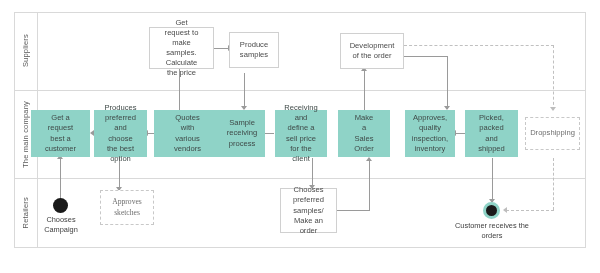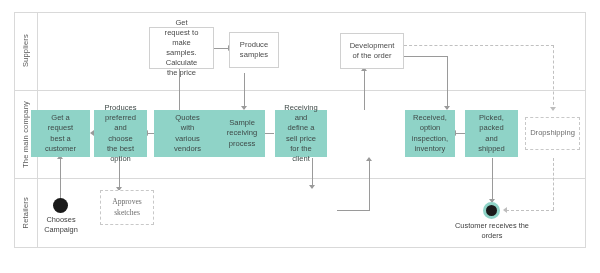--- a/index.html
+++ b/index.html
@@ -148,41 +148,47 @@
   </div>
 
   <div class="task teal" style="left:275px;top:110px;width:52px;height:47px;">
     <span>Receiving and define a sell price for the client</span>
   </div>
 
   <div class="task teal" style="left:219px;top:110px;width:46px;height:47px;">
     <span>Sample receiving process</span>
   </div>
 
+  <div class="task teal" style="left:338px;top:110px;width:52px;height:47px;">
+    <span>Make a Sales Order</span>
+  </div>
 
   <div class="task teal" style="left:405px;top:110px;width:50px;height:47px;">
-    <span>Received, option inspection, inventory</span>
+    <span>Approves, quality inspection, inventory</span>
   </div>
 
   <div class="task teal" style="left:465px;top:110px;width:53px;height:47px;">
     <span>Picked, packed and shipped</span>
   </div>
 
   <div class="task dashed" style="left:525px;top:117px;width:55px;height:33px;">
     <span>Dropshipping</span>
   </div>
 
   <div class="event start" style="left:53px;top:198px;width:15px;height:15px;"></div>
   <div class="event-label" style="left:30px;top:215px;width:62px;">
     <span>Chooses Campaign</span>
   </div>
 
   <div class="task dashed" style="left:100px;top:190px;width:54px;height:35px;font-family:Liberation Serif, serif;">
     <span>Approves sketches</span>
   </div>
 
+  <div class="task white" style="left:280px;top:188px;width:57px;height:45px;">
+    <span>Chooses preferred samples/ Make an order</span>
+  </div>
 
   <div class="event end" style="left:483px;top:202px;width:17px;height:17px;"></div>
   <div class="event-label" style="left:448px;top:221px;width:88px;">
     <span>Customer receives the orders</span>
   </div>
 
 </div>
 
 </body></html>

